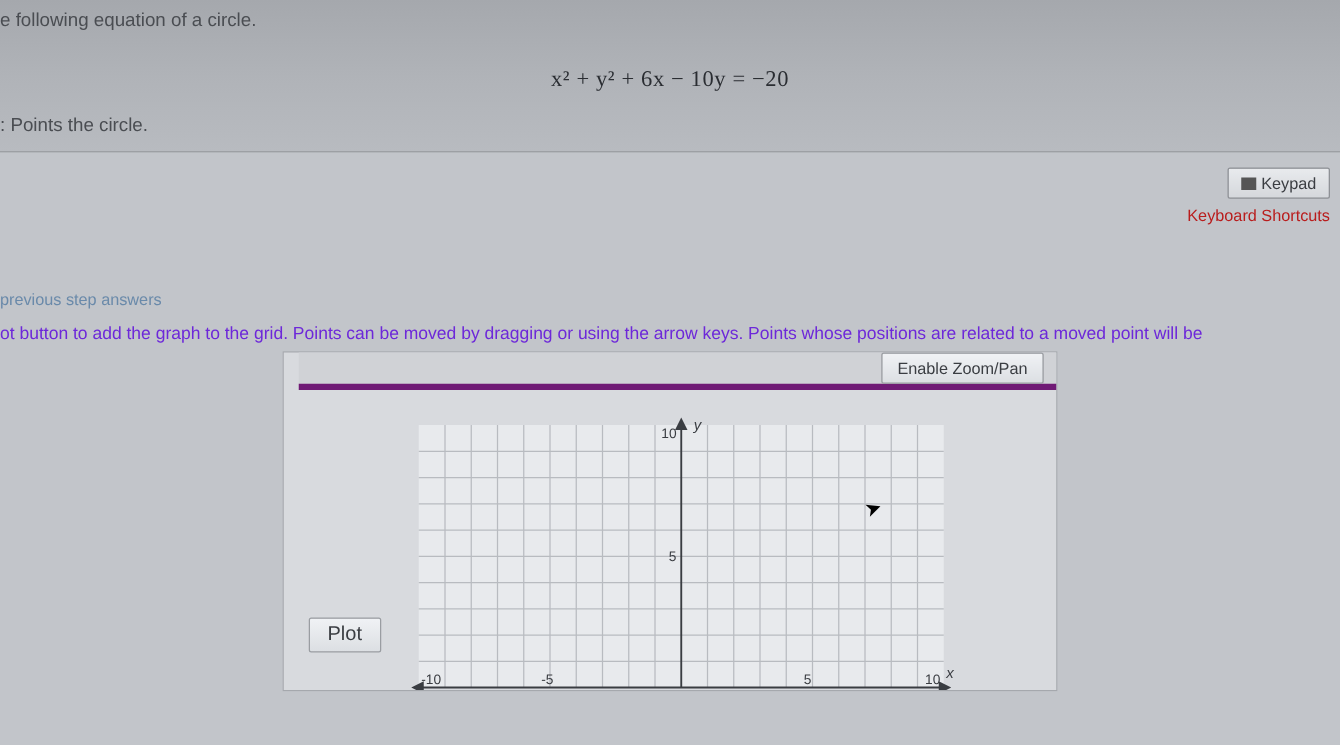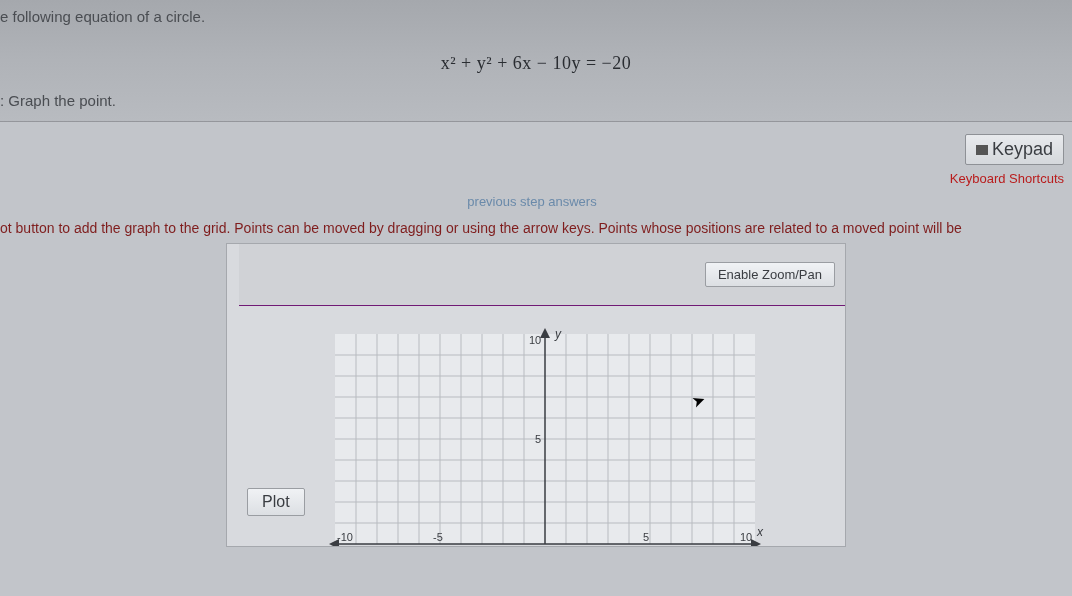--- a/index.html
+++ b/index.html
@@ -50,21 +50,21 @@
       display: flex;
       justify-content: flex-end;
       padding: 0 8px 6px 0;
       gap: 8px;
       align-items: center;
     }
     .keypad-btn {
       border: 1px solid #8e9196;
       background: linear-gradient(180deg, #e8eaed 0%, #d5d8dc 100%);
       padding: 4px 10px;
-      font-size: 18px;
+      font-size: 13px;
       color: #3a3d42;
       cursor: pointer;
       display: inline-flex;
       align-items: center;
       gap: 4px;
       border-radius: 2px;
     }
     .keypad-icon {
       display: inline-block;
       width: 12px;
@@ -72,44 +72,45 @@
       background: #555;
       position: relative;
     }
     .links-row {
       text-align: right;
       padding: 0 8px 8px 0;
       color: #b91c1c;
       font-size: 13px;
     }
     .prev-row {
-      text-align: center;
+      text-align: left;
       padding: 0 8px 10px 0;
       color: #6a8aaa;
       font-size: 13px;
+      margin-top: 44px;
     }
     .instructions {
       padding: 0 8px 4px 0;
-      color: #7f1d1d;
+      color: #6d28d9;
       font-size: 14px;
       line-height: 1.4;
     }
     .graph-container {
       position: relative;
       width: 620px;
       margin: 0 auto;
       background: #d8dade;
       border: 1px solid #a5a8ad;
     }
     .graph-header {
       display: flex;
       justify-content: flex-end;
-      padding: 18px 10px;
+      padding: 0 10px;
       background: #d0d2d6;
-      border-bottom: 1px solid #701a75;
+      border-bottom: 5px solid #701a75;
       margin-left: 12px;
     }
     .zoom-btn {
       border: 1px solid #9a9da2;
       background: linear-gradient(180deg, #f0f2f5 0%, #dcdfe3 100%);
       padding: 4px 12px;
       font-size: 13px;
       color: #3a3d42;
       cursor: pointer;
       border-radius: 2px;
@@ -150,21 +151,21 @@
       color: #000;
       transform: rotate(-20deg);
     }
   </style>
 </head>
 <body>
 
 <div class="top-section">
   <div class="problem-text">e following equation of a circle.</div>
   <div class="equation">x² + y² + 6x − 10y = −20</div>
-  <div class="step-text">: Graph the point.</div>
+  <div class="step-text">: Points the circle.</div>
 </div>
 
 <div class="main-section">
   <div class="controls-row">
     <button class="keypad-btn">
       <span class="keypad-icon"></span>
       <span>Keypad</span>
     </button>
   </div>
   <div class="links-row">

